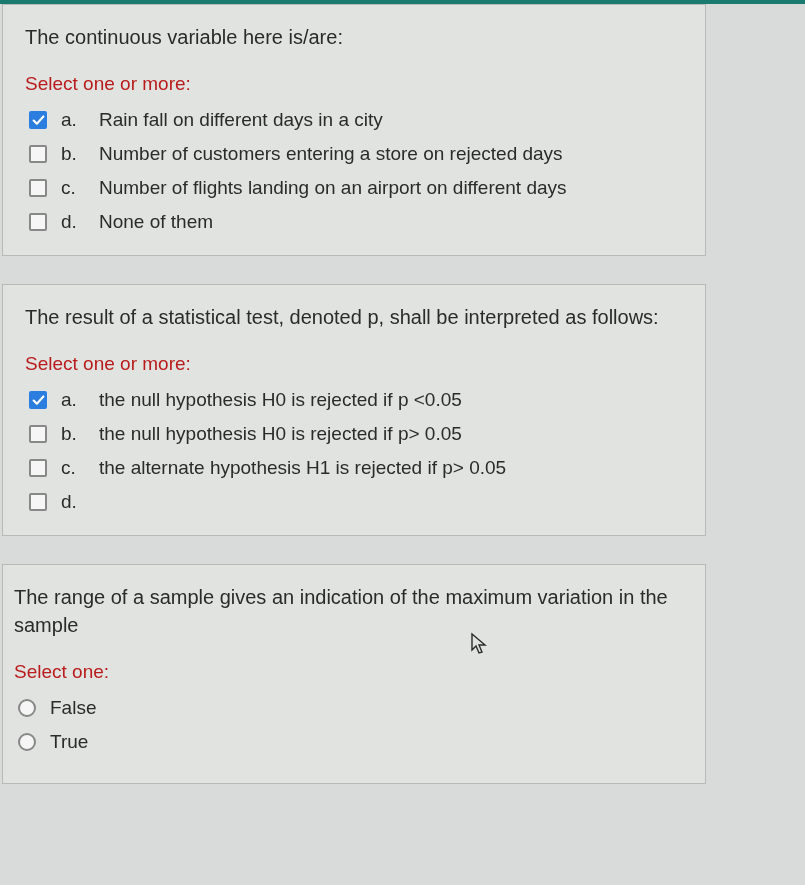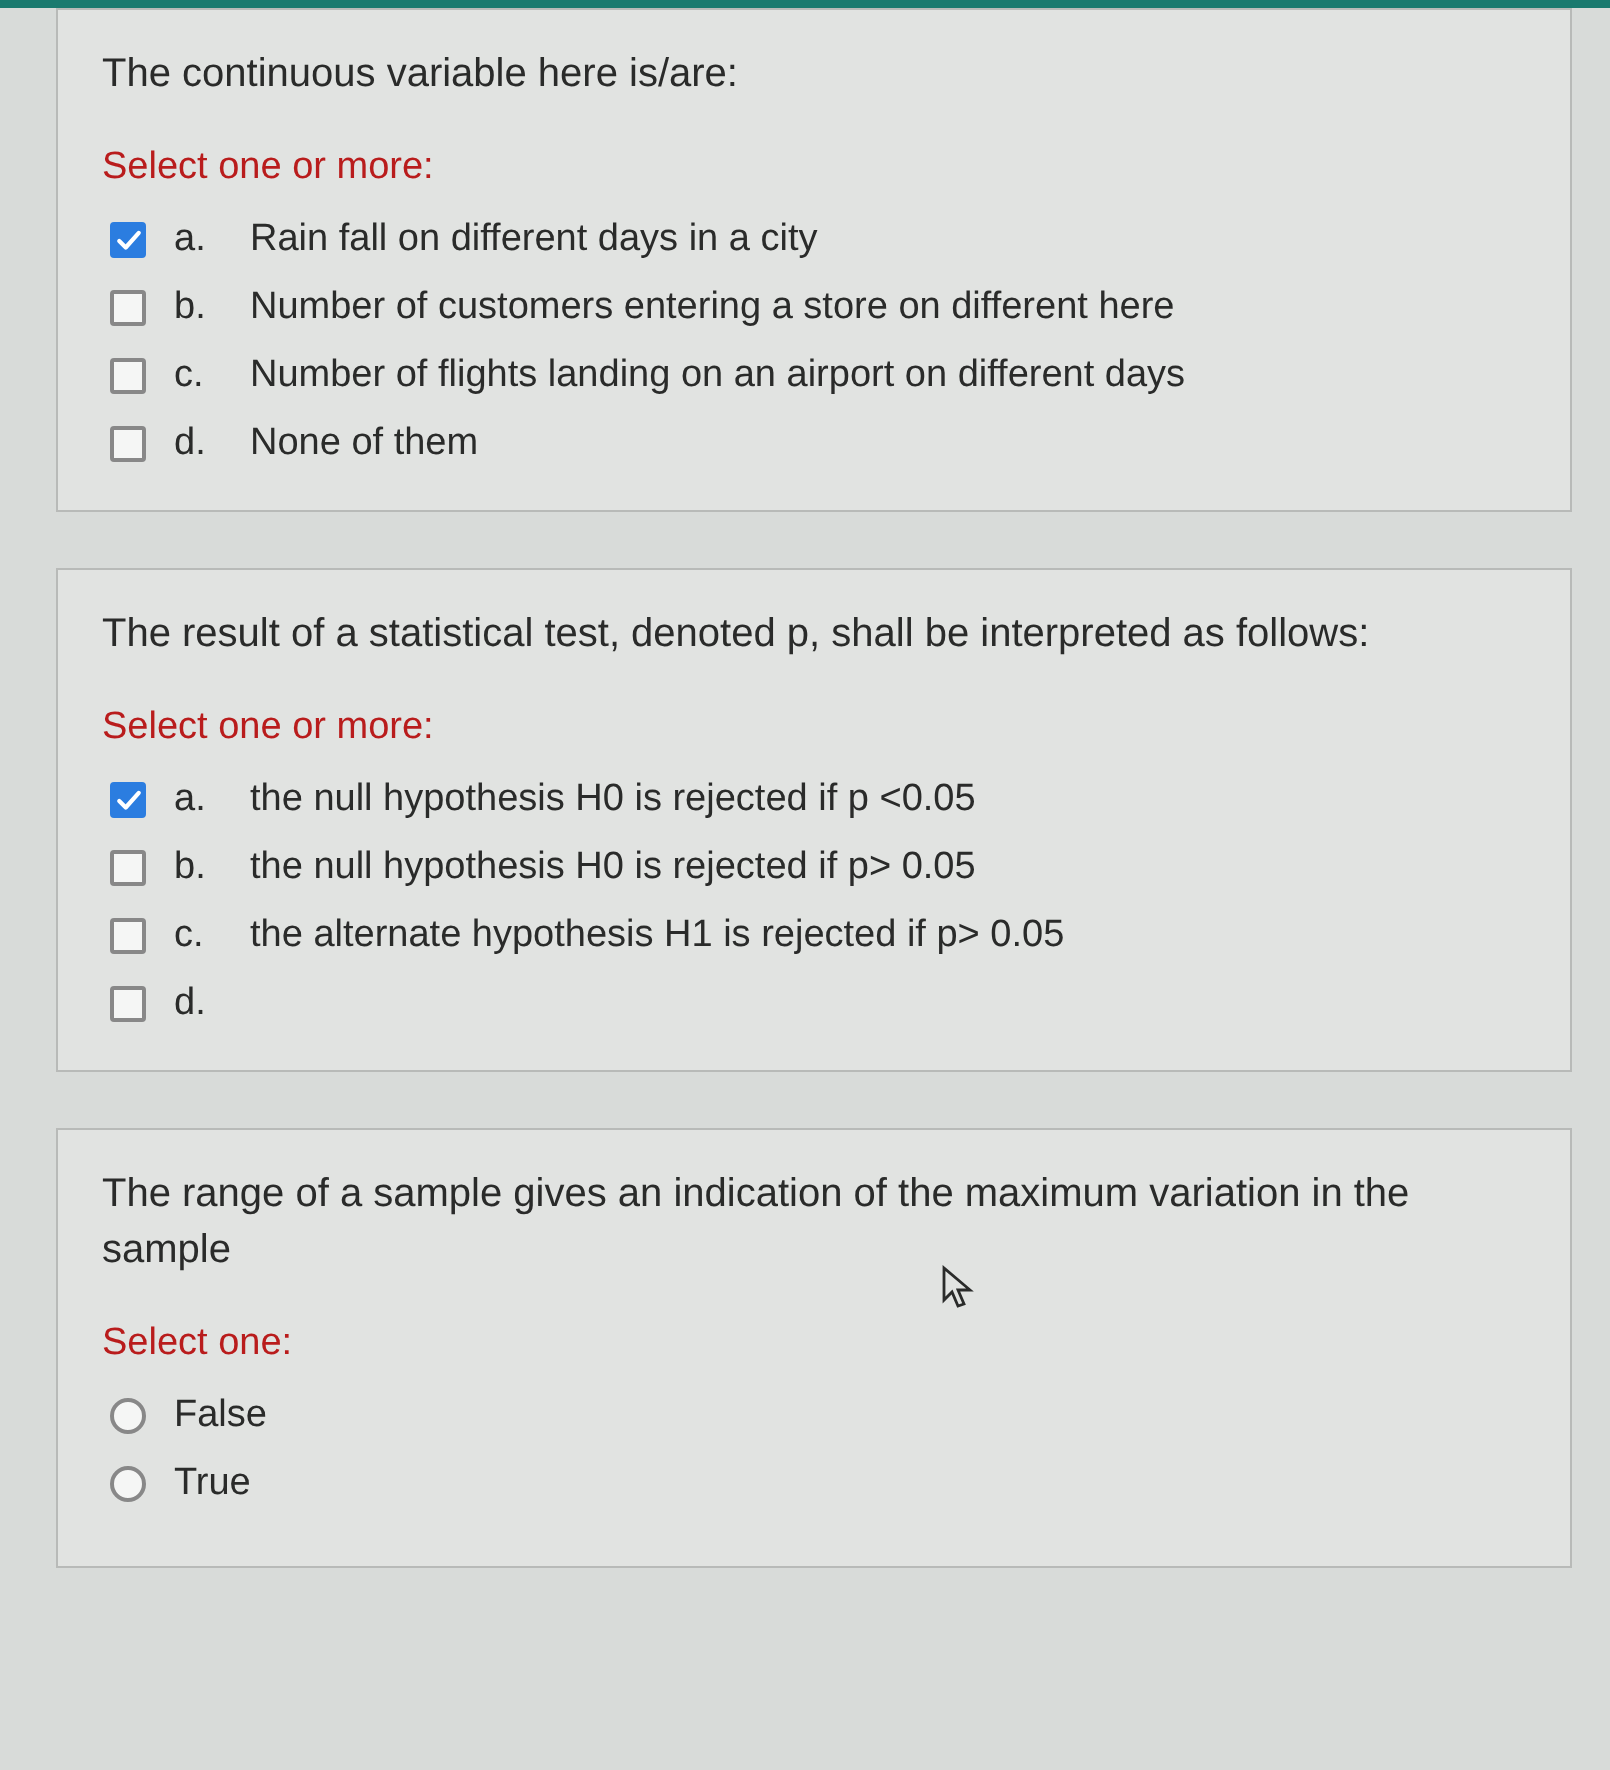--- a/index.html
+++ b/index.html
@@ -11,27 +11,28 @@
       font-family: Arial, Helvetica, sans-serif;
       background: #d8dbd9;
       width: 805px;
       height: 885px;
       overflow: hidden;
       position: relative;
     }
     .card {
       background: #e1e3e1;
       border: 1px solid #b8bab8;
-      margin: 0 0 28px 28px;
+      margin: 0 0 28px 2px;
       padding: 18px 22px 22px 22px;
-      width: 758px;
+      width: 704px;
     }
     .card.last {
       margin-bottom: 0;
       padding-bottom: 30px;
+      padding-left: 11px;
     }
     .topbar {
       height: 4px;
       background: #1a7a6f;
       width: 100%;
       margin-bottom: 0;
     }
     .question-text {
       font-size: 20px;
       color: #2a2b2a;
@@ -124,21 +125,21 @@
           </svg>
       </span>
       <span class="option-letter">a.</span>
       <span class="option-text">Rain fall on different days in a city</span>
     </div>
     <div class="option-row">
       <span class="checkbox">
         
       </span>
       <span class="option-letter">b.</span>
-      <span class="option-text">Number of customers entering a store on different here</span>
+      <span class="option-text">Number of customers entering a store on rejected days</span>
     </div>
     <div class="option-row">
       <span class="checkbox">
         
       </span>
       <span class="option-letter">c.</span>
       <span class="option-text">Number of flights landing on an airport on different days</span>
     </div>
     <div class="option-row">
       <span class="checkbox">

